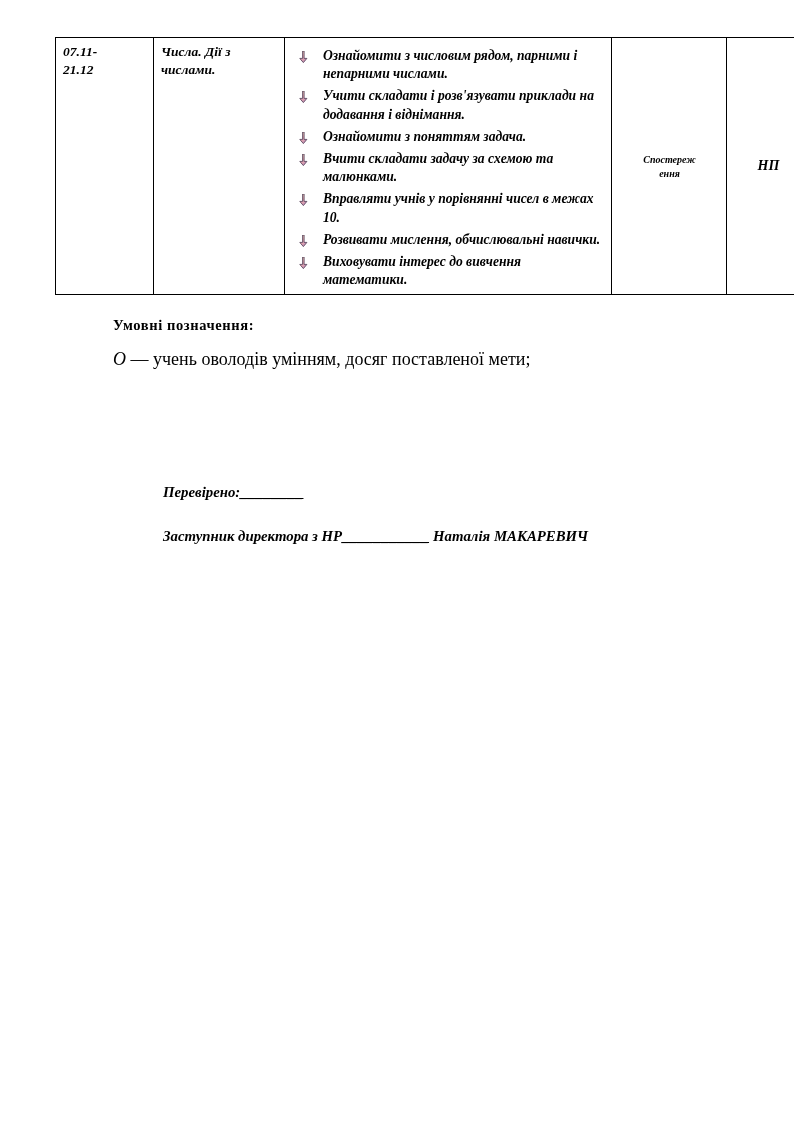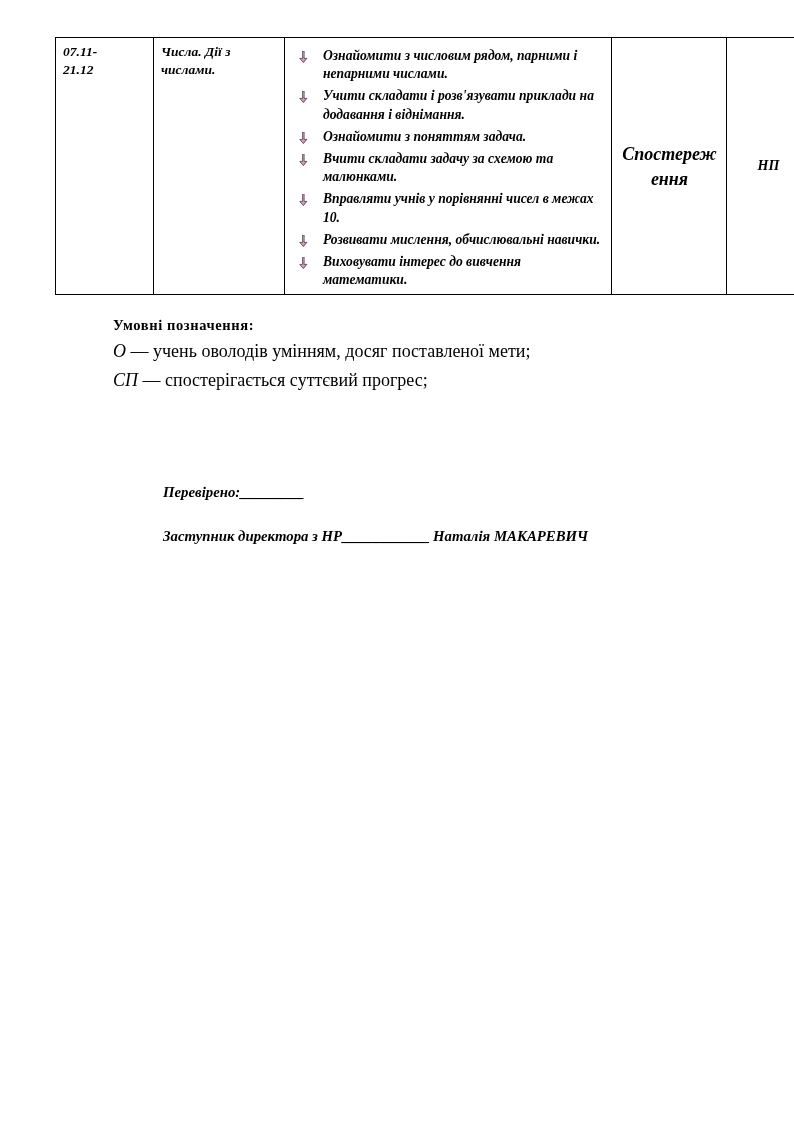--- a/index.html
+++ b/index.html
@@ -49,21 +49,21 @@
 
   .cell-italic {
     font-style: italic;
     font-size: 13.5px;
     line-height: 1.30;
   }
   .cell-center {
     text-align: center;
     vertical-align: middle !important;
     font-style: italic;
-    font-size: 18px;
+    font-size: 10px;
     line-height: 1.35;
   }
   .cell-center.result-cell {
     font-size: 14px;
   }
 
   
   ul.tasks {
     list-style: none;
     margin: 0;
@@ -91,21 +91,21 @@
     position: absolute;
     left: 113px;
     top: 314px;
     width: 560px;
   }
   .legend-title {
     font-weight: bold;
     font-size: 14.5px;
     letter-spacing: 0.6px;
     line-height: 1.55;
-    margin-bottom: 1px;
+    margin-bottom: 9px;
   }
   .legend-line {
     font-size: 18px;
     line-height: 1.56;
     white-space: nowrap;
   }
   .legend-line .code {
     font-style: italic;
   }
 
@@ -231,23 +231,20 @@
     </tbody>
   </table>
 
   <div class="legend">
     <div class="legend-title">Умовні позначення:</div>
 
     <div class="legend-line">
       <span class="code">О</span><span> — </span><span>учень оволодів умінням, досяг поставленої мети;</span>
     </div>
 
-    <div class="legend-line">
-      <span class="code">СП</span><span> — </span><span>спостерігається суттєвий прогрес;</span>
-    </div>
 
 
   </div>
 
   <div class="sign-block">
     <div class="sign-line">
       <span>Перевірено:</span><span class="blank">________</span>
     </div>
 
     <div class="sign-line sign-line-2">

